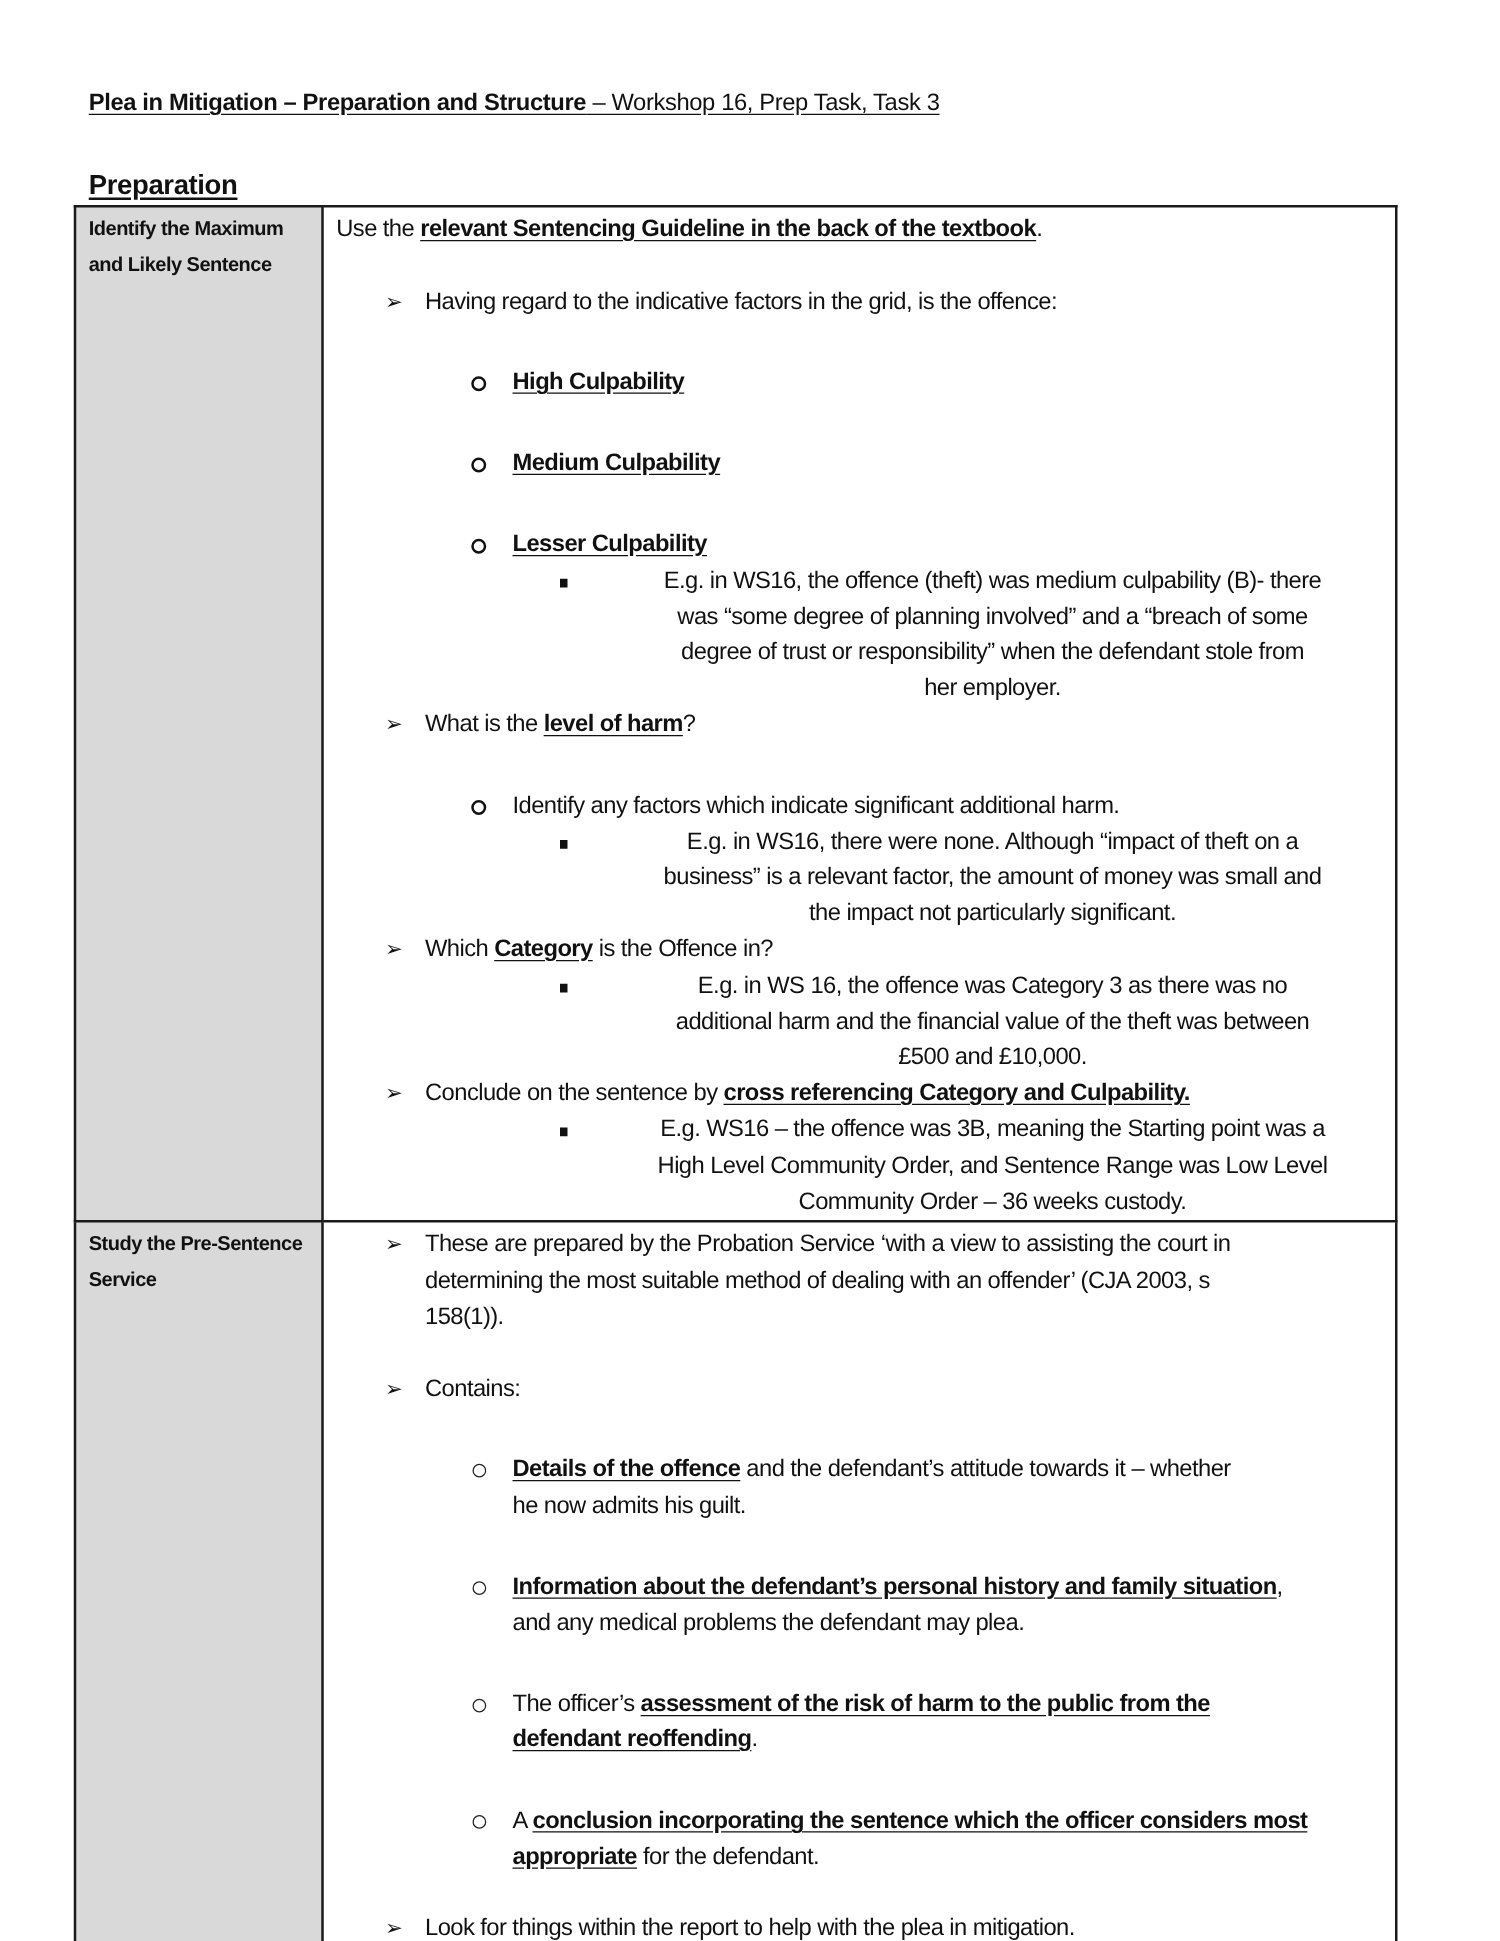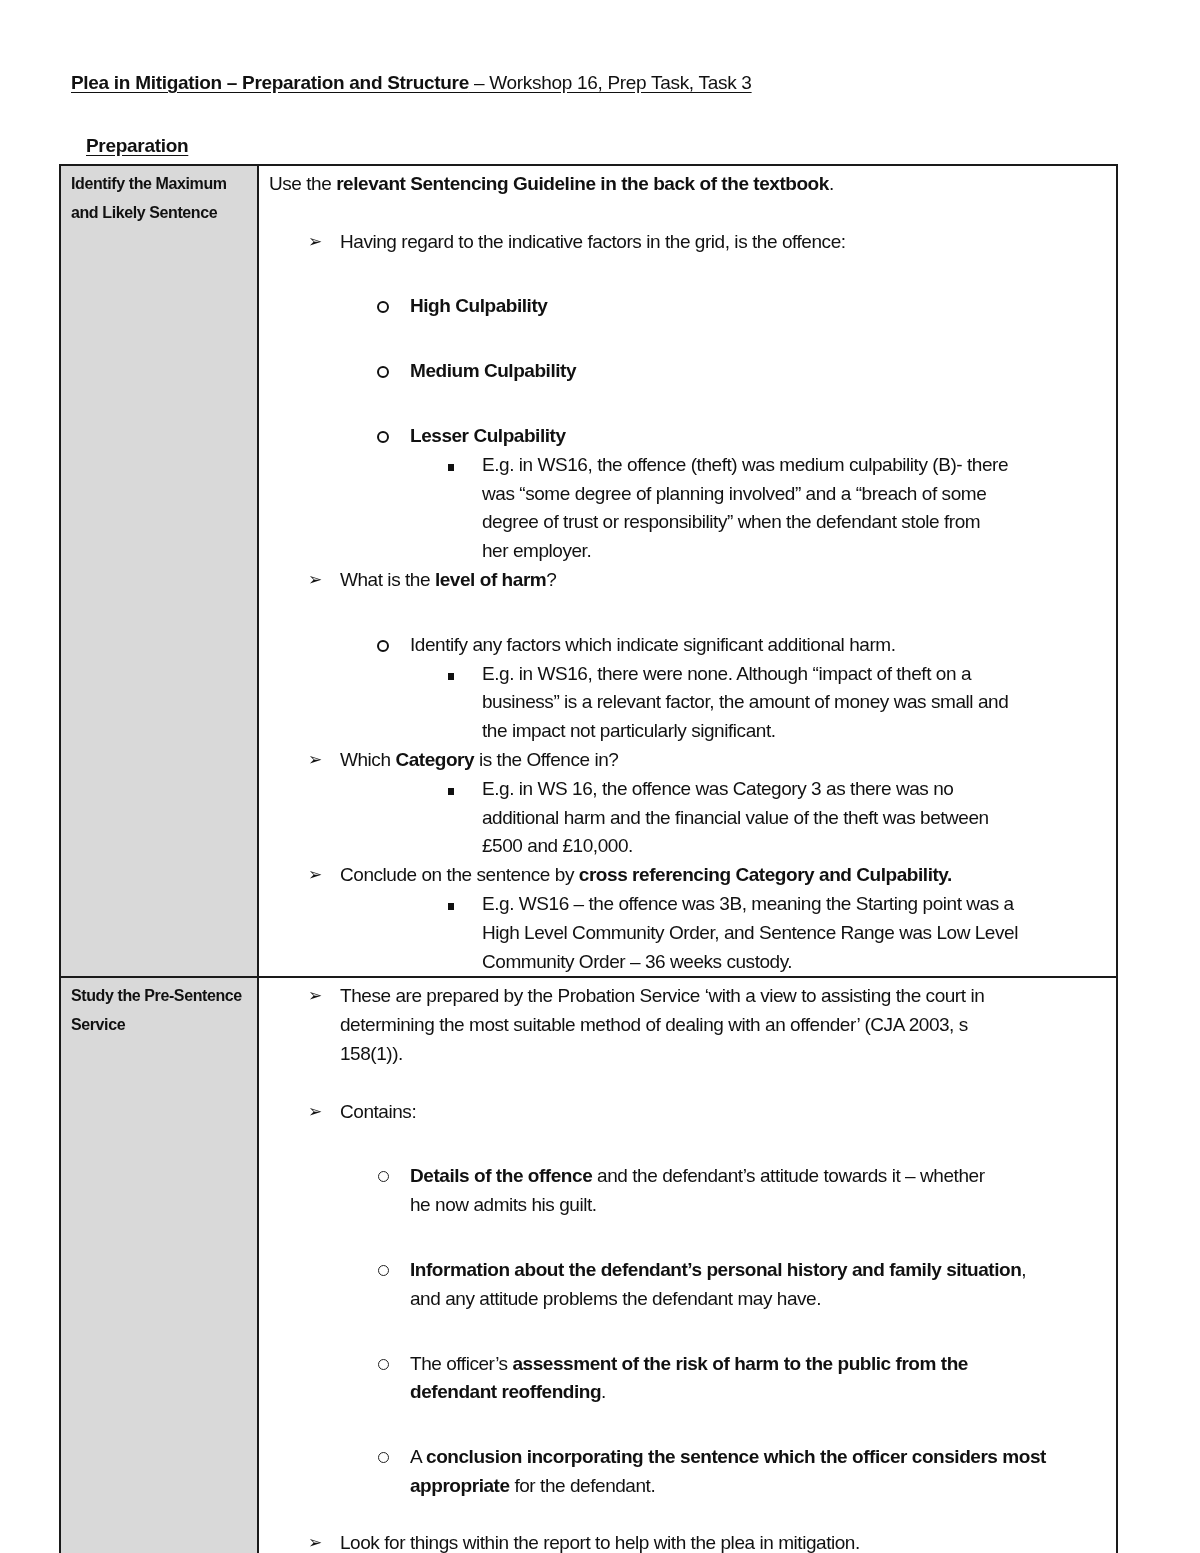--- a/index.html
+++ b/index.html
@@ -3,47 +3,47 @@
 <meta charset="utf-8">
 <style>
   html, body { margin: 0; padding: 0; background: #ffffff; }
   body { width: 1200px; height: 1553px; position: relative; overflow: hidden;
          font-family: "Liberation Sans Narrow", "Liberation Sans", sans-serif; color: #111; }
   .page { position: absolute; left: 0; top: 0; width: 1200px; height: 1553px; }
   .title { position: absolute; left: 71px; top: 72px; font-size: 19px; white-space: nowrap;
            letter-spacing: -0.3px; }
   .title .u { text-decoration: underline; font-weight: bold; text-underline-offset: 3px; }
   .title .rest { text-decoration: underline; text-underline-offset: 3px; }
-  .section-heading { position: absolute; left: 86px; top: 135px; font-size: 19px; font-weight: bold;
+  .section-heading { position: absolute; left: 71px; top: 135px; font-size: 22px; font-weight: bold;
                      text-decoration: underline; text-underline-offset: 3px; letter-spacing: -0.3px; }
   table.grid { position: absolute; left: 59px; top: 164px; width: 1059px; border-collapse: collapse;
                border: 2px solid #1a1a1a; }
   table.grid td { border: 2px solid #1a1a1a; vertical-align: top; padding: 0; }
   td.label { width: 178px; background: #d9d9d9; padding: 4px 8px 0 10px !important;
              font-weight: bold; font-size: 16px; line-height: 28.6px; letter-spacing: -0.4px; }
   td.content { padding: 4px 10px 0 10px !important; font-size: 19px; line-height: 28.8px;
                letter-spacing: -0.45px; }
   .row1 td { height: 662px; }
   .row2 td { height: 438px; }
   .row3 td { height: 142px; }
   .line { position: relative; }
   .l1 { padding-left: 71px; }
   .l2 { padding-left: 141px; margin-top: 36px; }
-  .l3 { padding-left: 213px; }
+  .l3 { padding-left: 213px; text-align: center; }
   .mk { position: absolute; top: 0; display: inline-block; width: 20px; text-align: center; }
   .l1 > .mk { left: 36px; }
   .l2 > .mk { left: 104px; }
   .l3 > .mk { left: 172px; }
   .arrow { font-size: 17px; }
   .ring-bold { display:inline-block; width: 8px; height: 8px; border: 2.5px solid #111; border-radius: 50%;
                margin-top: 9px; box-sizing: content-box; }
   .ring-thin { display:inline-block; width: 9px; height: 9px; border: 1.3px solid #222; border-radius: 50%;
                margin-top: 9px; }
   .square { display:inline-block; width: 6px; height: 7px; background: #111; margin-top: 9px; }
-  .ub { font-weight: bold; text-underline-offset: 3px; }
+  .ub { font-weight: bold; text-decoration: underline; text-underline-offset: 3px; }
   .blank { height: 28.8px; }
   .first { margin-bottom: 28.8px; }
 </style>
 </head>
 <body>
 
 <div class="page">
 
   <div class="title">
     <span class="u">Plea in Mitigation – Preparation and Structure</span><span class="rest"> – Workshop 16, Prep Task, Task 3</span>
@@ -139,21 +139,21 @@
           <span>Contains:</span>
         </div>
         <div class="line l2">
           <span class="mk"><span class="ring-thin"></span></span>
           <div><span class="ub">Details of the offence</span><span> and the defendant’s attitude towards it – whether</span></div>
           <div>he now admits his guilt.</div>
         </div>
         <div class="line l2">
           <span class="mk"><span class="ring-thin"></span></span>
           <div><span class="ub">Information about the defendant’s personal history and family situation</span><span>,</span></div>
-          <div>and any attitude problems the defendant may have.</div>
+          <div>and any medical problems the defendant may plea.</div>
         </div>
         <div class="line l2">
           <span class="mk"><span class="ring-thin"></span></span>
           <div><span>The officer’s </span><span class="ub">assessment of the risk of harm to the public from the </span></div>
           <div><span class="ub">defendant reoffending</span><span>.</span></div>
         </div>
         <div class="line l2">
           <span class="mk"><span class="ring-thin"></span></span>
           <div><span>A </span><span class="ub">conclusion incorporating the sentence which the officer considers most</span></div>
           <div><span class="ub">appropriate</span><span> for the defendant.</span></div>

